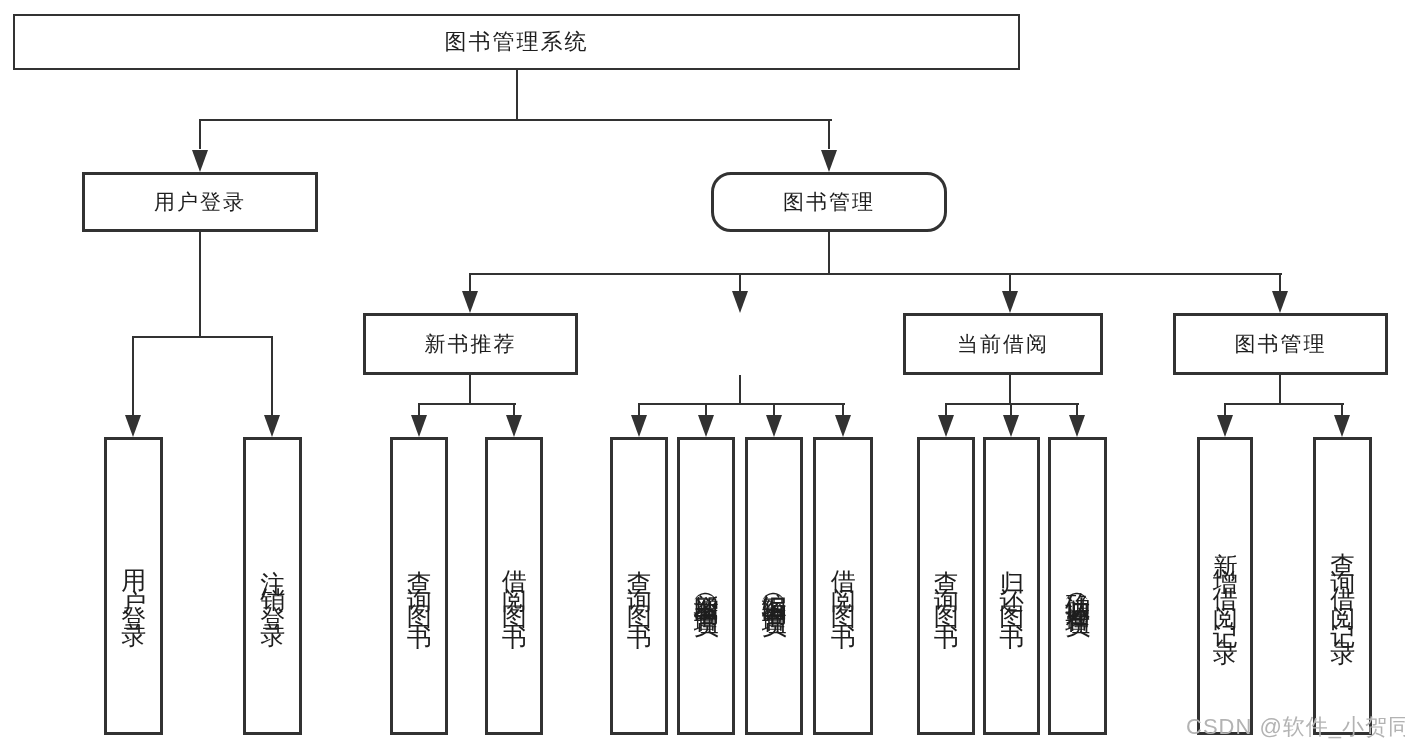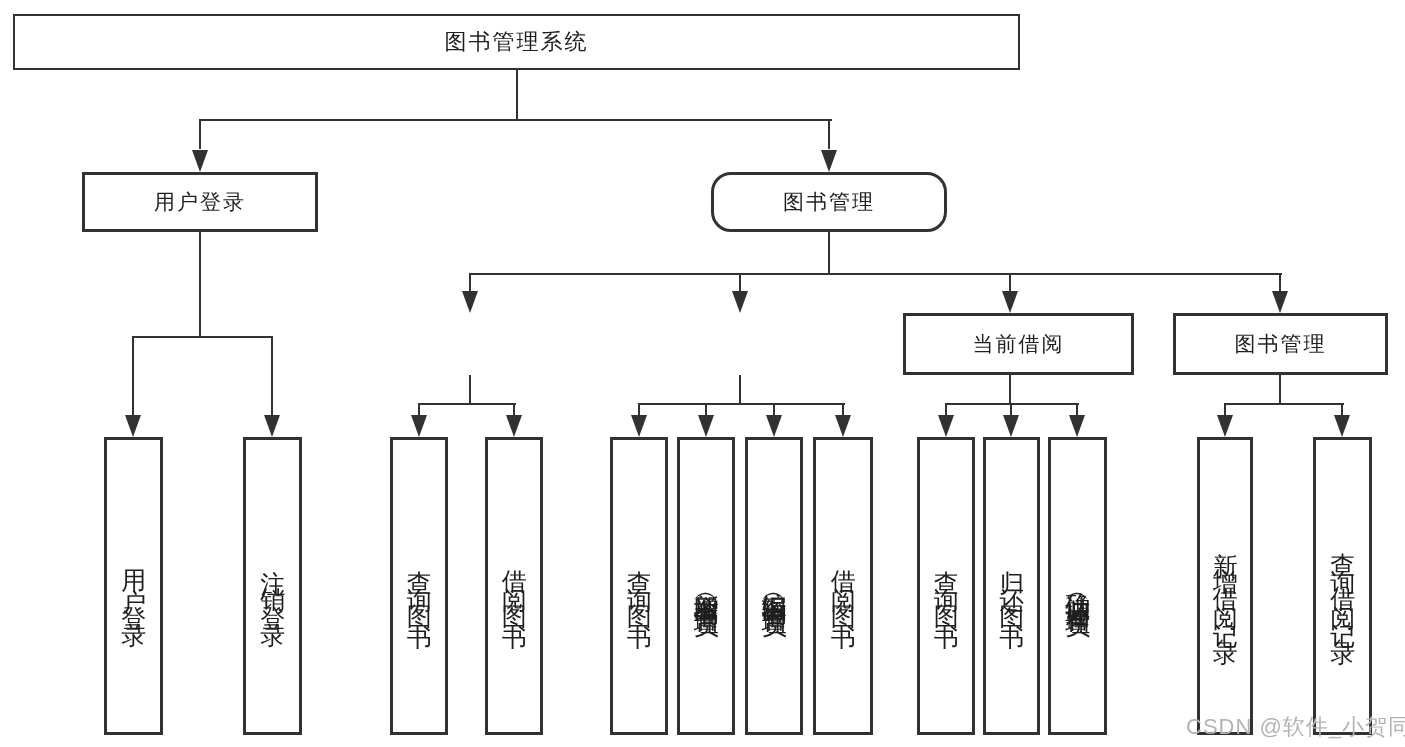--- a/index.html
+++ b/index.html
@@ -113,21 +113,24 @@
     <div class="arrowhead" style="left: 1334px; top: 415px;"></div>
     <div class="node h root" style="left: 13px; top: 14px; width: 1007px; height: 56px;">
       <span>图书管理系统</span>
     </div>
     <div class="node h" style="left: 82px; top: 172px; width: 236px; height: 60px;">
       <span>用户登录</span>
     </div>
     <div class="node h" style="left: 711px; top: 172px; width: 236px; height: 60px; border-radius: 20px;">
       <span>图书管理</span>
     </div>
-    <div class="node h" style="left: 903px; top: 313px; width: 231px; height: 62px;">
+    <div class="node h" style="left: 363px; top: 313px; width: 215px; height: 62px;">
+      <span>新书推荐</span>
+    </div>
+    <div class="node h" style="left: 903px; top: 313px; width: 200px; height: 62px;">
       <span>当前借阅</span>
     </div>
     <div class="node h" style="left: 1173px; top: 313px; width: 215px; height: 62px;">
       <span>图书管理</span>
     </div>
     <div class="node v" style="left: 104px; top: 437px; width: 59px; height: 298px;">
       <span style="letter-spacing: 18px;">用户登录</span>
     </div>
     <div class="node v" style="left: 243px; top: 437px; width: 59px; height: 298px;">
       <span style="letter-spacing: 18px;">注销登录</span>

